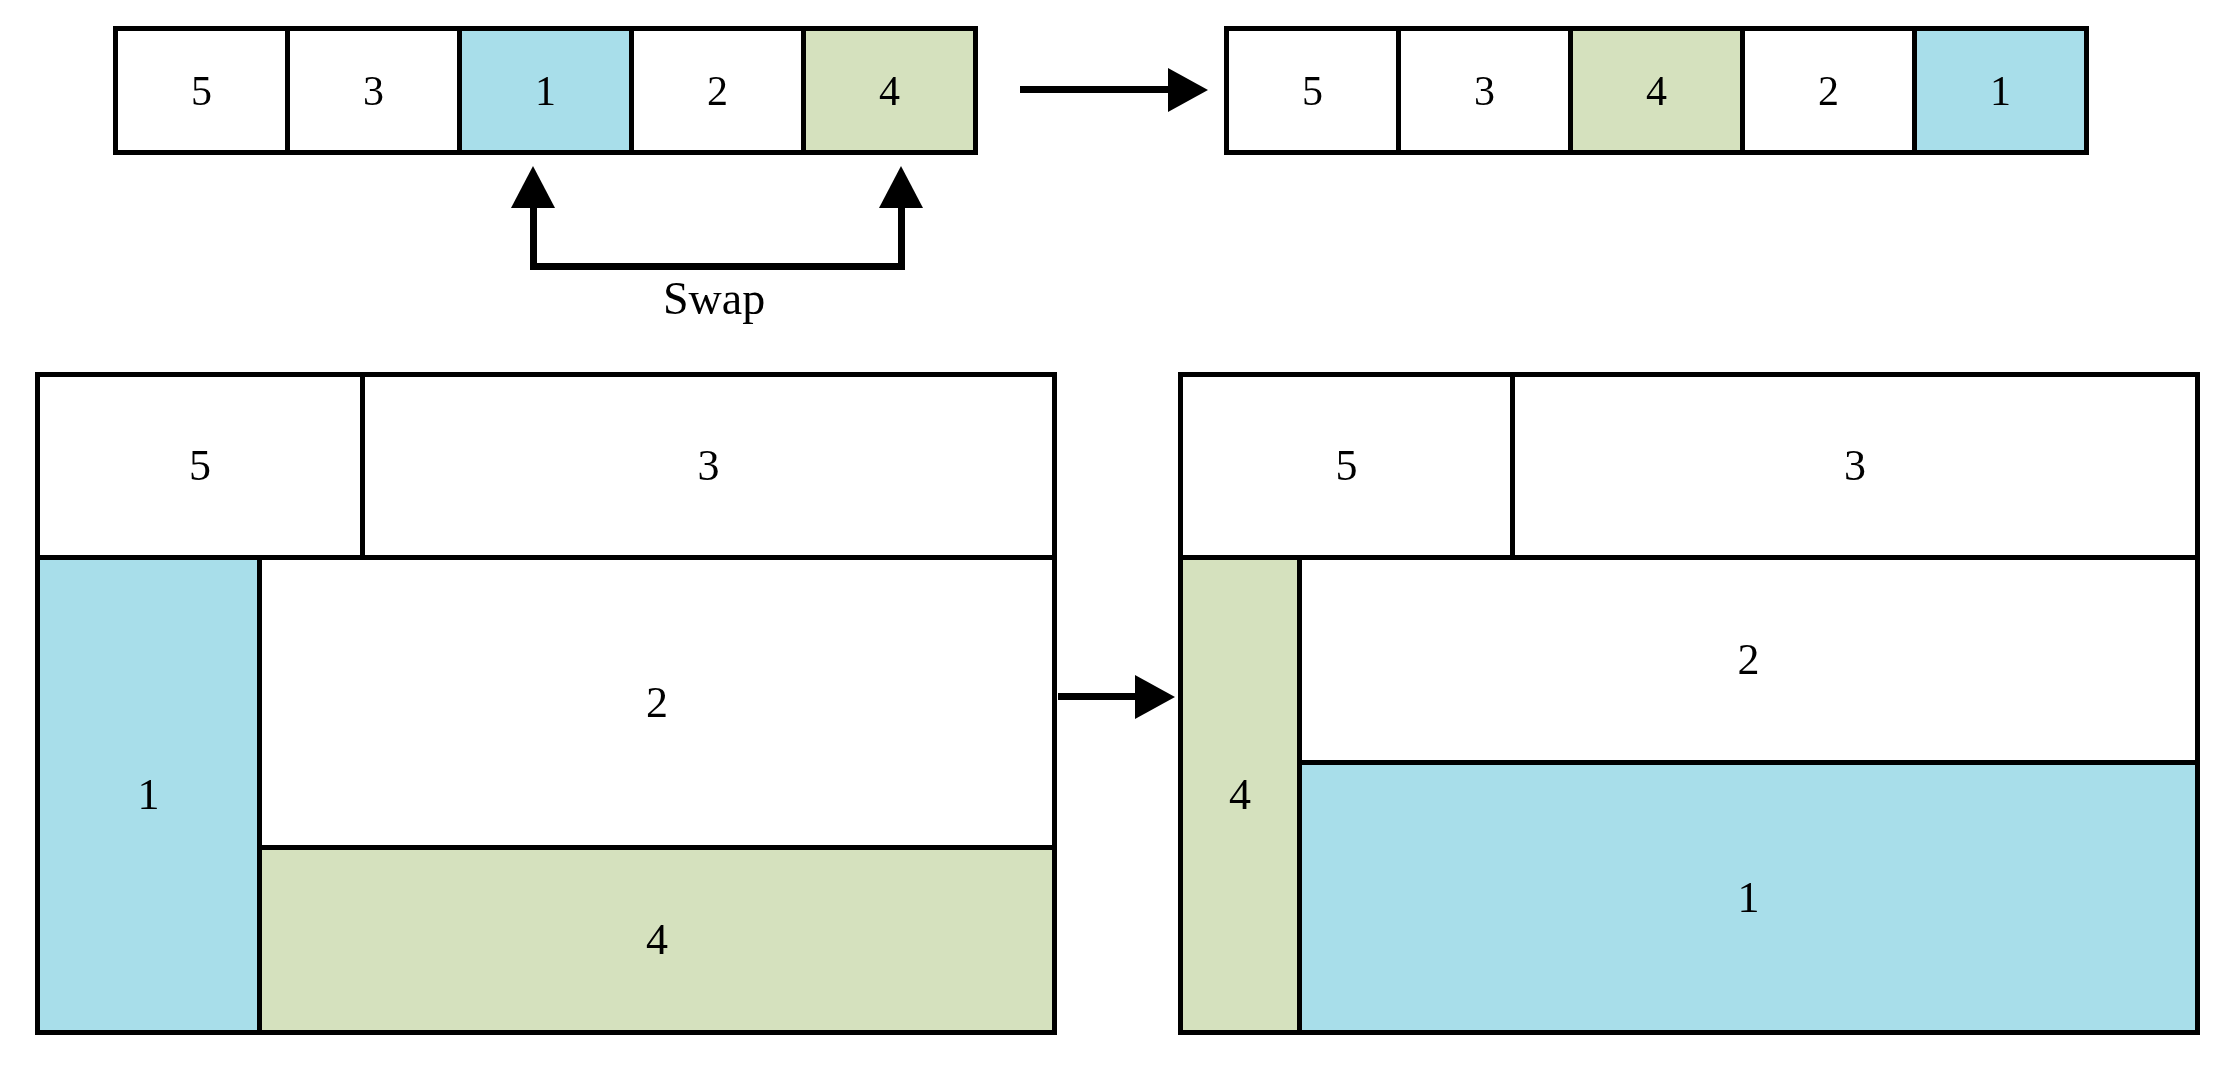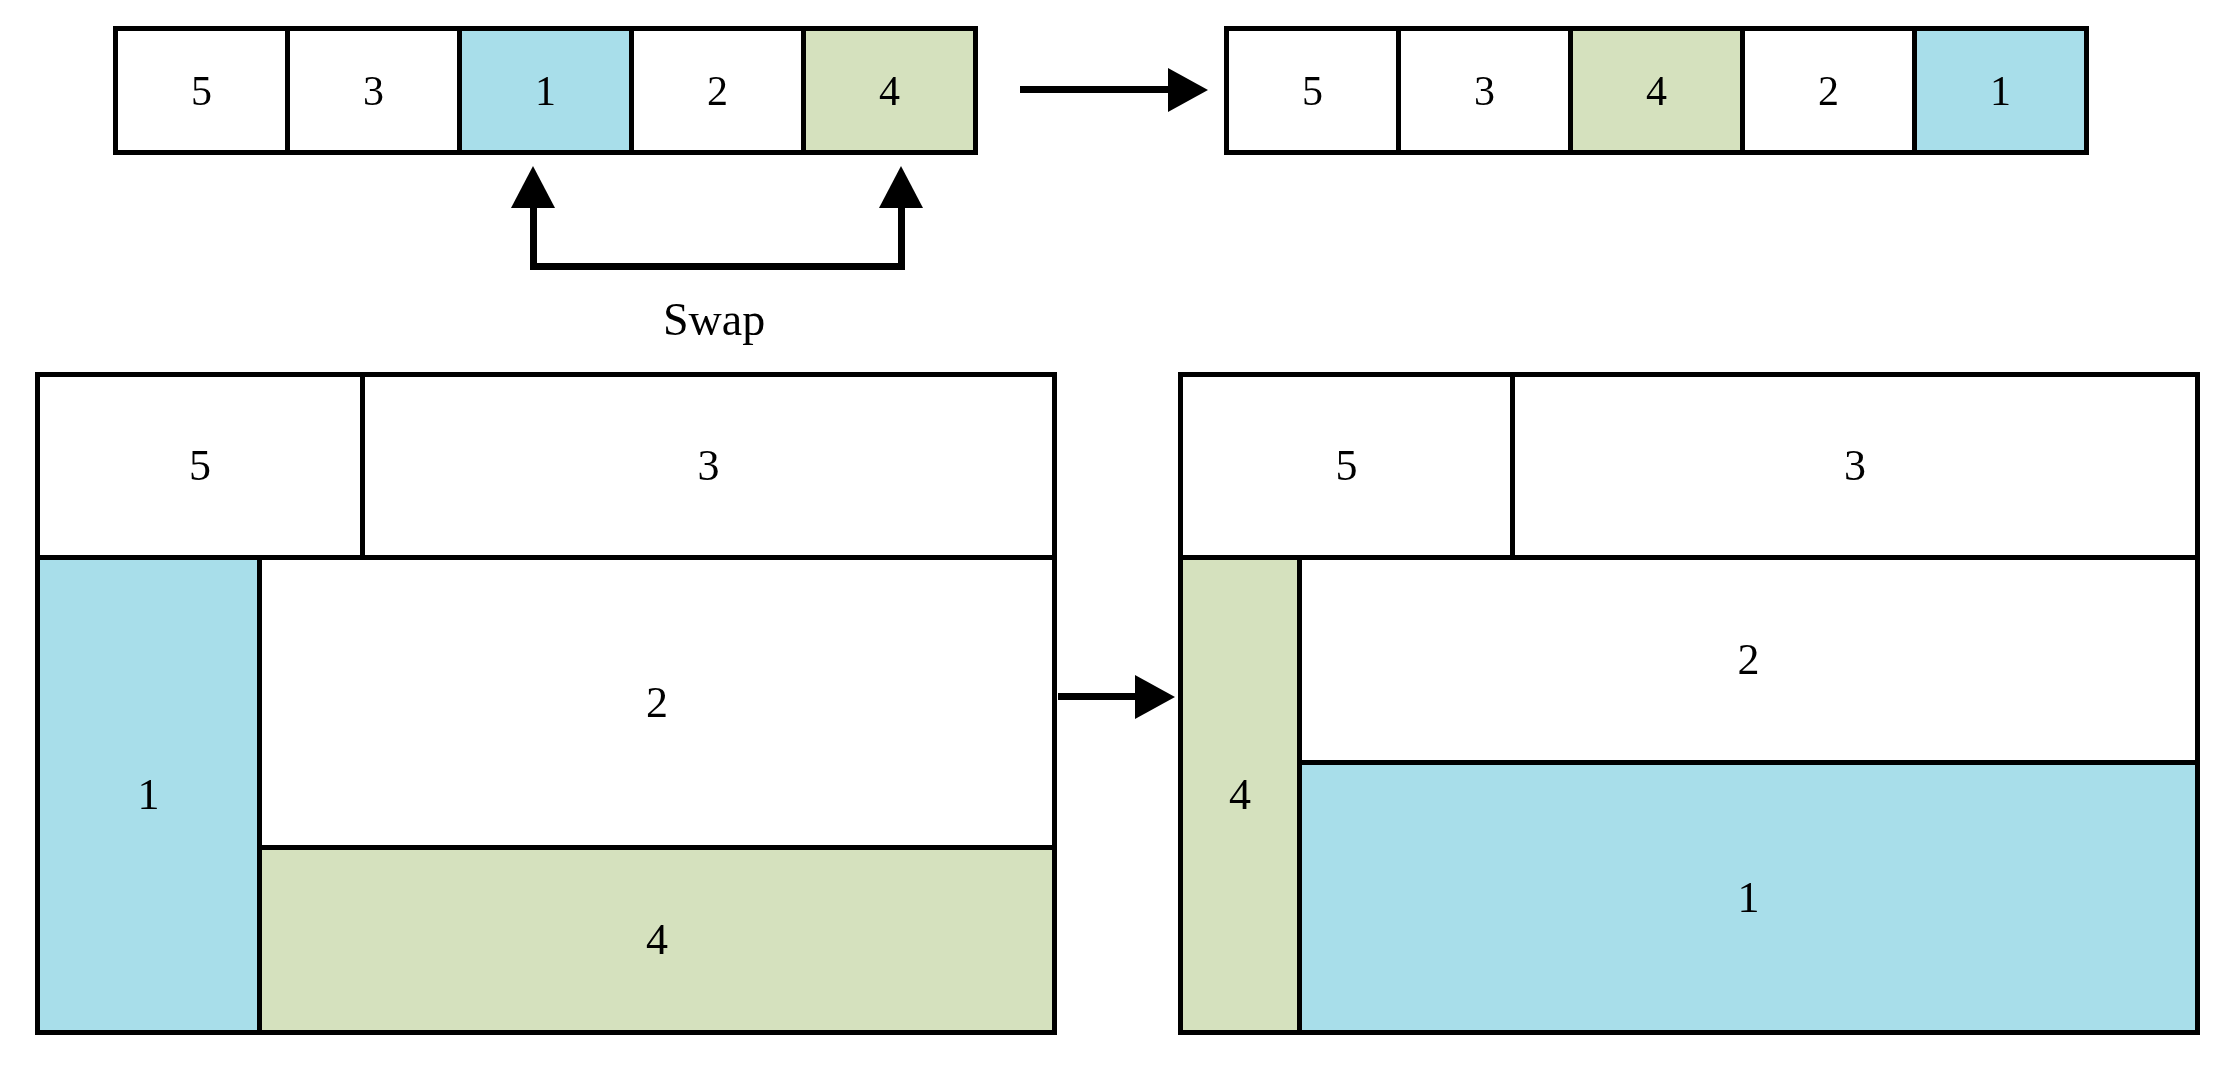--- a/index.html
+++ b/index.html
@@ -117,21 +117,21 @@
   </div>
 
   <div class="arrow-head-up" style="left:511px; top:166px;"></div>
   <div class="v-shaft" style="left:530px; top:200px; height:70px;"></div>
 
   <div class="arrow-head-up" style="left:879px; top:166px;"></div>
   <div class="v-shaft" style="left:898px; top:200px; height:70px;"></div>
 
   <div class="arrow-shaft" style="left:530px; top:263px; width:375px;"></div>
 
-  <div class="swap-label" style="left:663px; top:293px;text-align:center;">Swap</div>
+  <div class="swap-label" style="left:663px; top:272px;text-align:center;">Swap</div>
 
   <div class="cell tm-block" style="left:35px; top:372px; width:330px; height:188px; background:#FFFFFF;">
     <span class="val">5</span>
   </div>
 
   <div class="cell tm-block" style="left:360px; top:372px; width:697px; height:188px; background:#FFFFFF;">
     <span class="val">3</span>
   </div>
 
   <div class="cell tm-block" style="left:35px; top:555px; width:227px; height:480px; background:#A8DEEA;">

